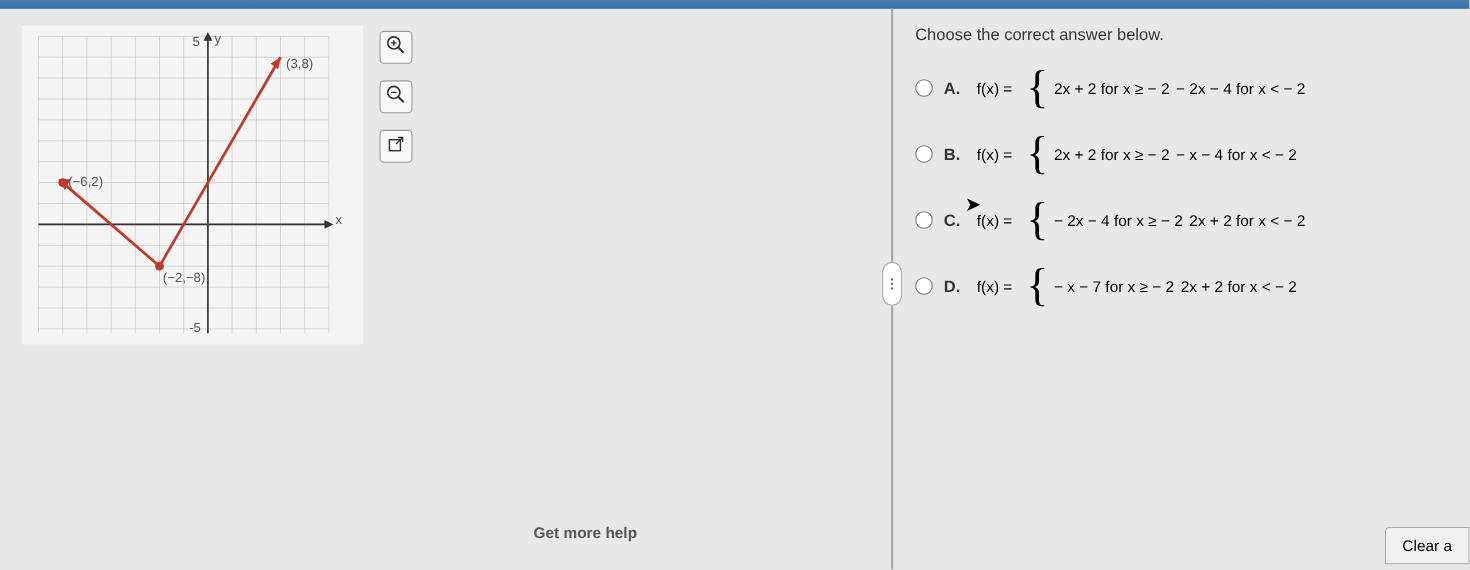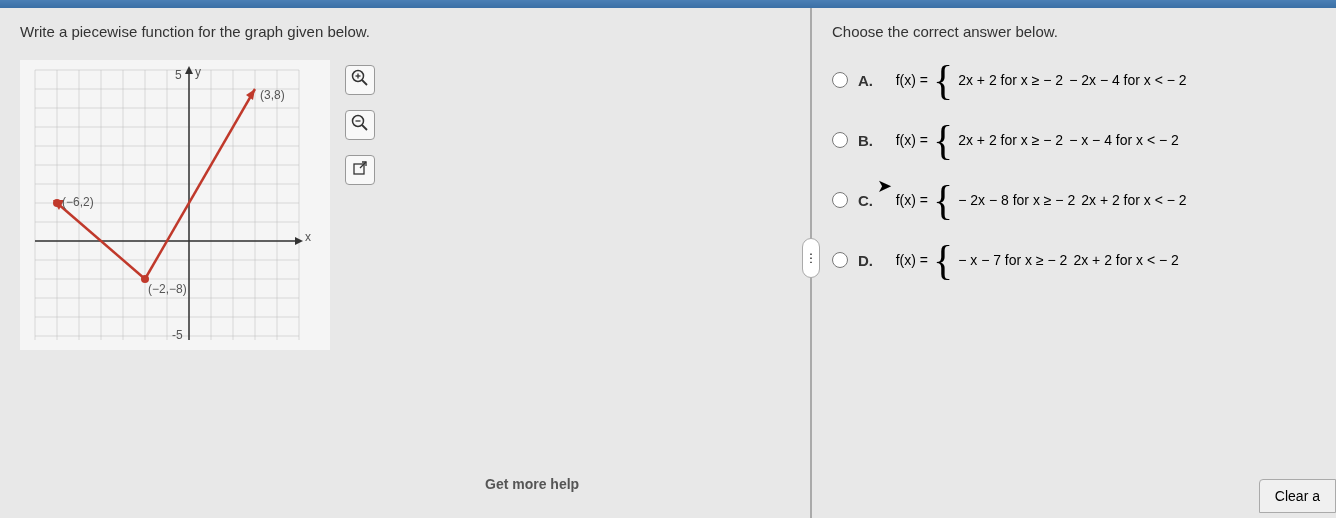--- a/index.html
+++ b/index.html
@@ -87,21 +87,20 @@
       font-size: 15px;
       color: #333;
       font-weight: bold;
       min-width: 20px;
     }
     .piecewise {
       display: flex;
       align-items: center;
       gap: 5px;
       font-size: 14px;
-      text-align: right;
     }
     .fx-eq { min-width: 40px; }
     .brace {
       font-size: 42px;
       font-family: serif;
       line-height: 40px;
       font-weight: 100;
     }
     .cases {
       display: flex;
@@ -155,21 +154,20 @@
     }
   </style>
 </head>
 <body>
 
 <div class="top-bar"></div>
 
 <div class="main-container">
 
   <div class="left-panel">
-    <div class="question-text">Write a piecewise function for the graph given below.</div>
 
     <div class="graph-area">
       <div class="graph-box">
         <svg class="grid-svg" width="310" height="290">
 
           <g stroke="#bbb" stroke-width="0.5">
 
             <line x1="15" y1="10" x2="15" y2="280"></line>
               <line x1="37" y1="10" x2="37" y2="280"></line>
             <line x1="59" y1="10" x2="59" y2="280"></line>
@@ -296,21 +294,21 @@
       <span class="cursor-arrow" style="top:-5px; left:45px;">➤</span>
     </div>
 
     <div class="choice-row">
       <input type="radio" name="ans" style="">
       <span class="choice-label">C.</span>
       <div class="piecewise">
         <span class="fx-eq">f(x) =</span>
         <span class="brace">{</span>
         <div class="cases">
-          <span class="case-line">− 2x − 8  for  x ≥ − 2</span>
+          <span class="case-line">− 2x − 4  for  x ≥ − 2</span>
           <span class="case-line">2x + 2  for  x &lt; − 2</span>
         </div>
       </div>
     </div>
 
     <div class="choice-row">
       <input type="radio" name="ans" style="">
       <span class="choice-label">D.</span>
       <div class="piecewise">
         <span class="fx-eq">f(x) =</span>

